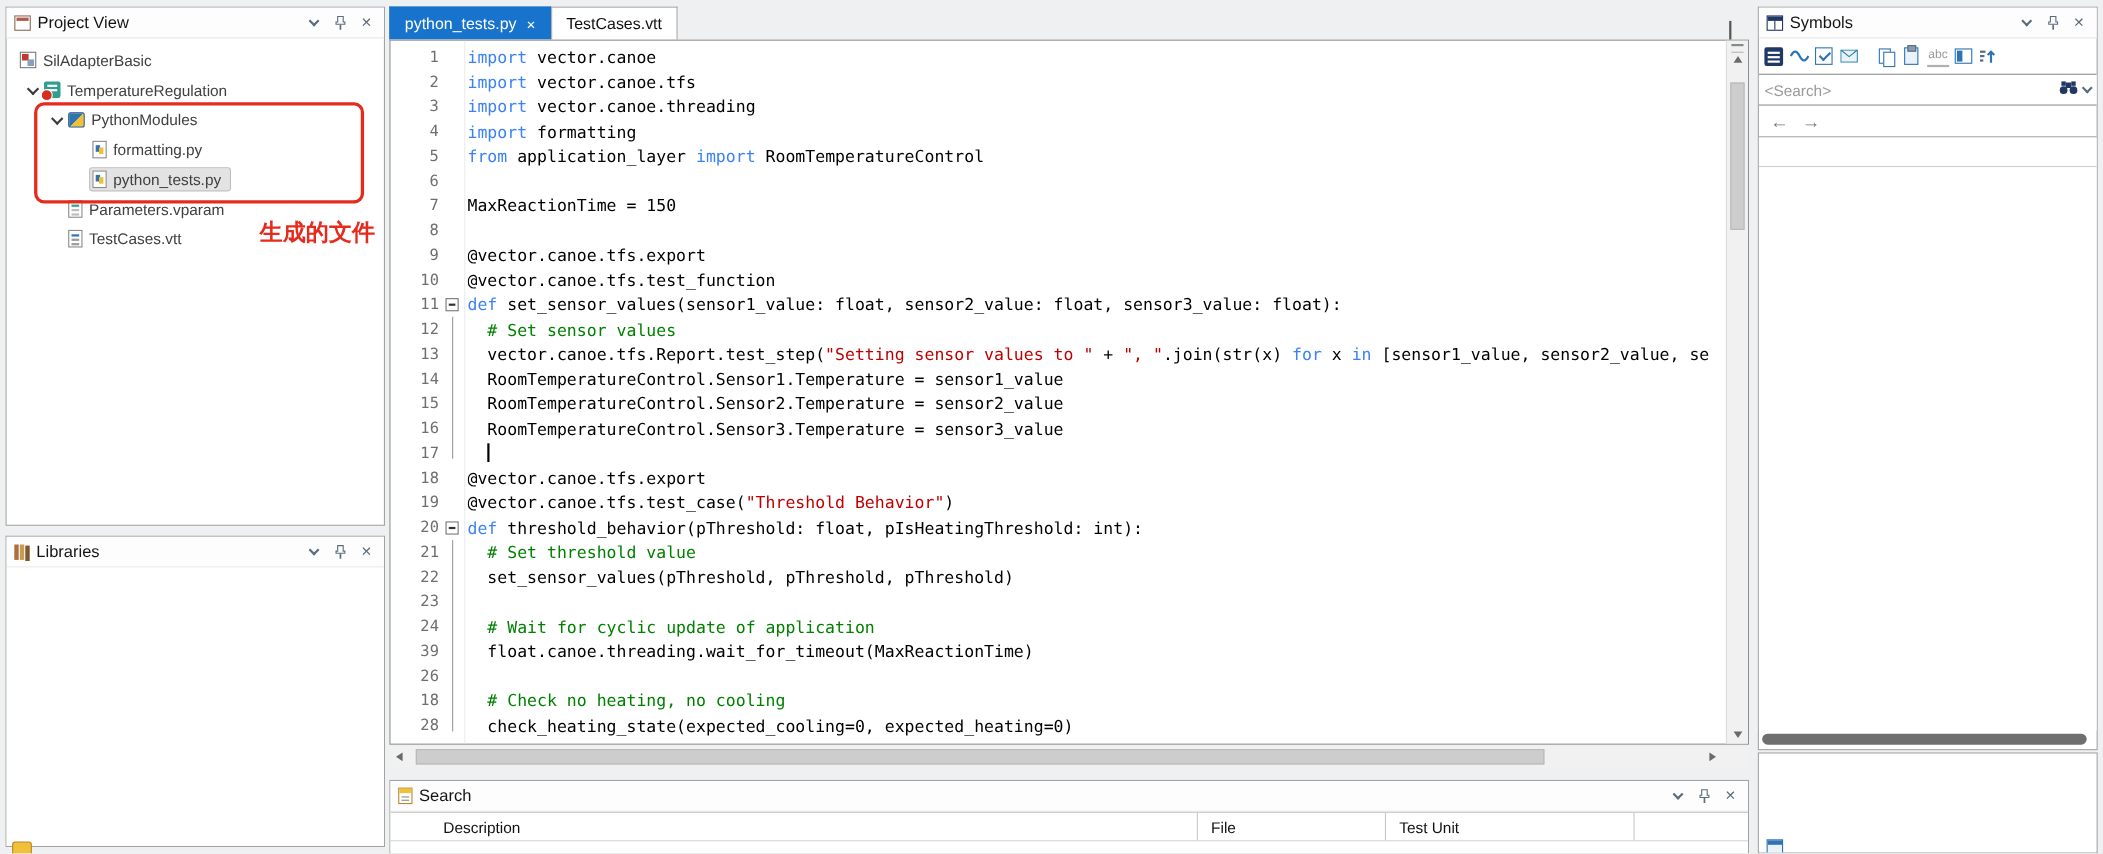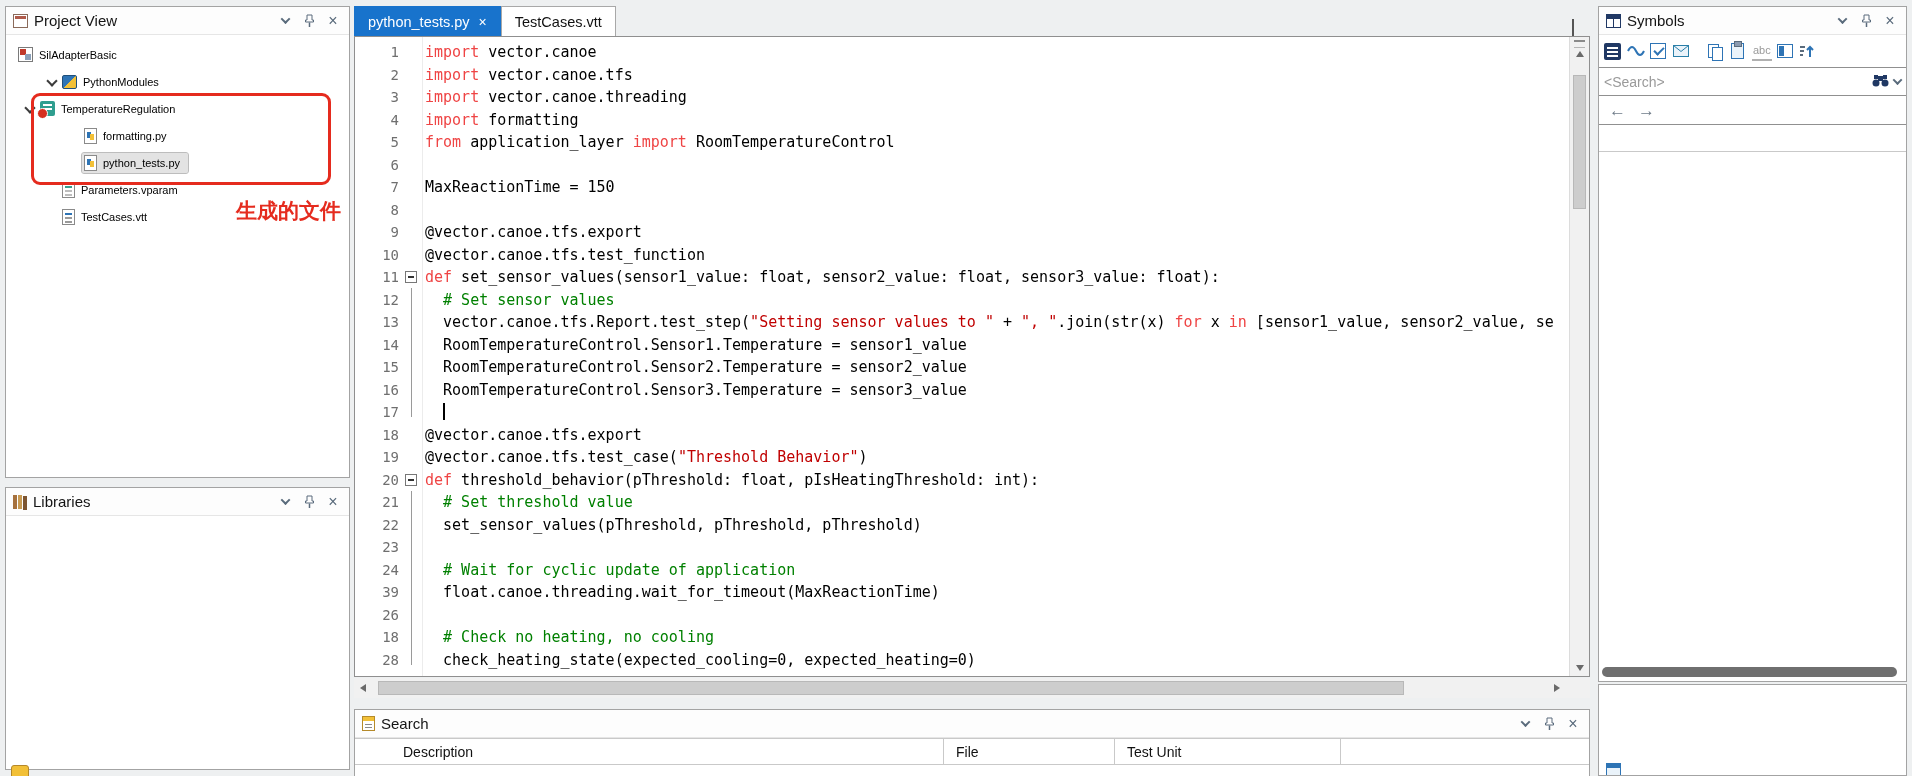--- a/index.html
+++ b/index.html
@@ -12,21 +12,21 @@
   .phead { height:28px; display:flex; align-items:center; padding:0 7px; gap:6px;
            font-size:15px; color:#141414; background:#fdfdfd; border-bottom:1px solid #e6e6e6; }
   .phead .spacer { flex:1; }
   .hbtn { width:18px; height:18px; display:flex; align-items:center; justify-content:center; color:#5a6b7c; }
   .chev-down { width:7px; height:7px; border-right:2px solid #5a6b7c; border-bottom:2px solid #5a6b7c;
                transform:rotate(45deg) translate(-1px,-1px); }
   .closeglyph { font-size:16px; color:#5a6b7c; line-height:1; }
 
   
   .pv-body { position:relative; padding-top:6px; height:calc(100% - 28px); overflow:hidden; }
-  .trow { height:27px; display:flex; align-items:center; font-size:11px; color:#000000; }
+  .trow { height:27px; display:flex; align-items:center; font-size:14px; color:#404040; }
   .texp { width:16px; height:16px; position:relative; flex:none; }
   .texp::after { content:""; position:absolute; left:4px; top:3px; width:6px; height:6px;
                  border-right:2px solid #3c3c3c; border-bottom:2px solid #3c3c3c; transform:rotate(45deg); }
   .hlwrap { display:flex; align-items:center; gap:6px; padding:2px 8px 2px 2px; border-radius:2px; }
   .hlwrap.selected { background:#e3e3e3; outline:1px solid #bdbdbd; }
   .ticon { width:16px; height:16px; flex:none; position:relative; }
   .ti-project { width:15px; height:15px; border:1px solid #7a7a7a; background:#fff; }
   .ti-project::before { content:""; position:absolute; left:1px; top:1px; width:6px; height:6px; background:#c0392b; }
   .ti-project::after  { content:""; position:absolute; right:1px; bottom:1px; width:6px; height:6px; background:#8aa0b8; }
   .ti-testunit { width:15px; height:15px; background:#2f9e8f; border-radius:2px; }
@@ -78,21 +78,21 @@
   #code { position:relative; }
   .cl { display:flex; height:22.5px; line-height:22.5px;
         font-family:"DejaVu Sans Mono", monospace; font-size:15px; }
   .lnum { width:44px; text-align:right; color:#6f6f6f; flex:none; font-size:14px; }
   .foldcol { width:26px; flex:none; position:relative; }
   .foldbox { position:absolute; left:6px; top:5px; width:12px; height:12px;
              border:1px solid #777; background:#fff; }
   .foldbox::after { content:""; position:absolute; left:2px; top:4px; width:6px; height:2px; background:#333; }
   .scopeline { position:absolute; left:56px; width:1px; background:#9a9a9a; }
   .ctext { flex:1; overflow:hidden; white-space:pre; color:#000; }
-  .tok-k { color:#ef4444; }
+  .tok-k { color:#3b82f6; }
   .tok-s { color:#c00000; }
   .tok-c { color:#008000; }
   .tok-p { color:#000000; }
   .caret { display:inline-block; width:2px; height:17px; background:#000; vertical-align:-3px; }
 
   
   .vscroll { position:absolute; right:0; top:0; width:20px; bottom:0; background:#f1f1f1; border-left:1px solid #dcdcdc; }
   .vs-split { height:8px; margin:3px 4px 2px 4px; border-top:2px solid #8a8a8a; border-bottom:1px solid #b5b5b5; }
   .arr-up { width:0; height:0; border-left:4px solid transparent; border-right:4px solid transparent;
             border-bottom:6px solid #6a6a6a; margin:3px auto; }
@@ -188,32 +188,32 @@
           <span class="closeglyph">×</span>
         </span>
     </div>
     <div class="pv-body" id="tree">
         <div class="trow" style="padding-left: 10px;">
           <span class="hlwrap">
             <span class="ticon ti-project"></span>
             <span class="tlabel">SilAdapterBasic</span>
           </span>
         </div>
+        <div class="trow" style="padding-left: 16px;">
+          <span class="texp"></span>
+          <span class="hlwrap">
+            <span class="ticon ti-testunit"></span>
+            <span class="tlabel">TemperatureRegulation</span>
+          </span>
+        </div>
         <div class="trow" style="padding-left: 38px;">
           <span class="texp"></span>
           <span class="hlwrap">
             <span class="ticon ti-pymodule"></span>
             <span class="tlabel">PythonModules</span>
-          </span>
-        </div>
-        <div class="trow" style="padding-left: 16px;">
-          <span class="texp"></span>
-          <span class="hlwrap">
-            <span class="ticon ti-testunit"></span>
-            <span class="tlabel">TemperatureRegulation</span>
           </span>
         </div>
         <div class="trow" style="padding-left: 76px;">
           <span class="hlwrap">
             <span class="ticon ti-pyfile"></span>
             <span class="tlabel">formatting.py</span>
           </span>
         </div>
         <div class="trow" style="padding-left: 76px;">
           <span class="hlwrap selected">
@@ -456,21 +456,21 @@
           <svg width="11" height="14" viewBox="0 0 11 14">
             <path d="M3 1 h5 v5 h1.5 v2 H1.5 V6 h1.5 Z" fill="none" stroke="#5a6b7c"></path>
             <line x1="5.5" y1="8.5" x2="5.5" y2="13" stroke="#5a6b7c" stroke-width="1.5"></line>
           </svg>
         </span>
       <span class="hbtn">
           <span class="closeglyph">×</span>
         </span>
     </div>
     <div class="ocols" id="outcols">
-        <div class="ocell first" style="width: 589px;">Description</div>
+        <div class="ocell first" style="width: 734px;">Description</div>
         <div class="ocell" style="width: 171px;">File</div>
         <div class="ocell" style="width: 226px;">Test Unit</div>
         <div class="ofill"></div>
       </div>
     <div style="background:#fff; height:12px;"></div>
   </div>
 
   <div class="panel symbols">
     <div class="phead">
       <span class="sym-icon"></span>

